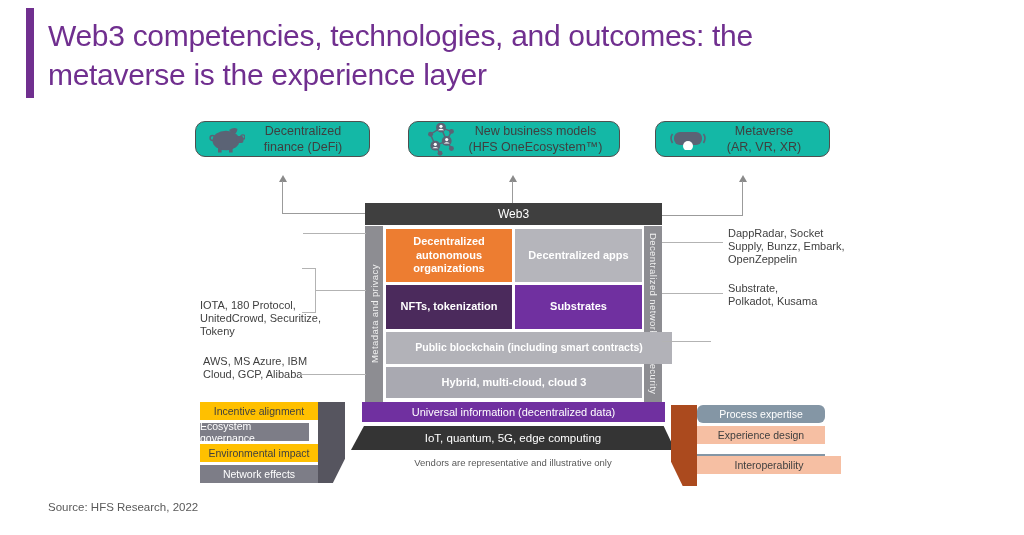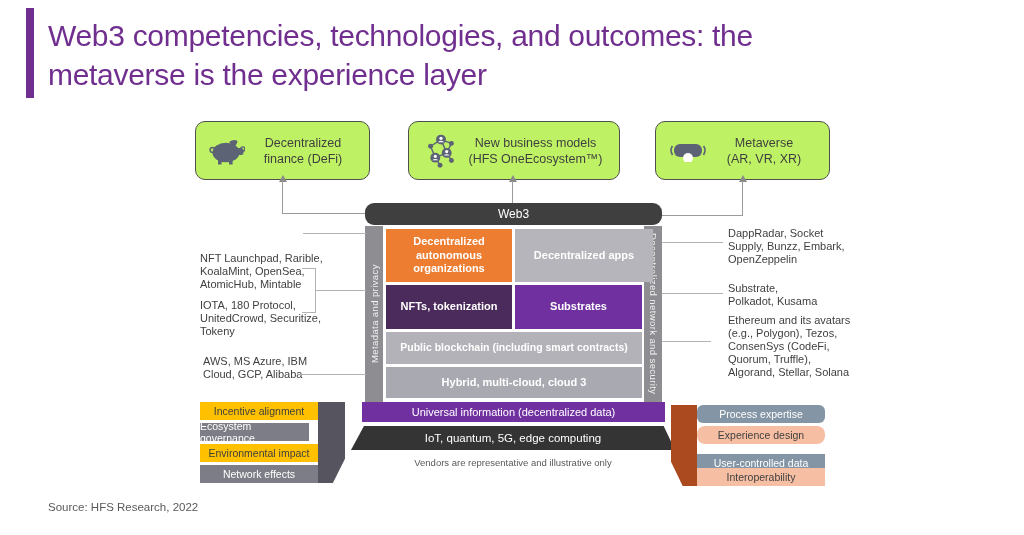--- a/index.html
+++ b/index.html
@@ -10,48 +10,48 @@
   }
   .abs { position:absolute; }
   .pre { white-space:pre-line; }
 
   
   .accent-bar { left:26px; top:8px; width:8px; height:90px; background:#702f8f; }
   .title { left:48px; top:16px; width:920px; font-size:30px; line-height:39px;
            color:#702f8f; letter-spacing:-0.3px; font-weight:400; }
 
   
-  .outcome { top:121px; height:59px; background:#bef264; border:1.4px solid #4f4f4f;
+  .outcome { top:121px; height:36px; background:#14b8a6; border:1.4px solid #4f4f4f;
              border-radius:10px; display:flex; align-items:center; }
   .outcome .icon { flex:0 0 auto; margin-left:13px; display:flex; align-items:center; }
   .outcome .lbl { flex:1 1 auto; text-align:center; font-size:12.5px; line-height:16px;
                   color:#3f3f3f; margin-right:8px; }
 
   
   .hline { position:absolute; height:1.4px; background:#9b9b9b; }
   .vline { position:absolute; width:1.4px; background:#9b9b9b; }
   .thin  { background:#b3b3b3; }
   .arrow-up { position:absolute; width:0; height:0;
               border-left:4px solid transparent; border-right:4px solid transparent;
               border-bottom:7px solid #8a8a8a; }
 
   
   .web3-header { left:365px; top:203px; width:297px; height:22px; background:#3f3f3f;
-                 color:#fff; font-size:12px; display:flex; align-items:center; justify-content:center;border-radius:9px; }
+                 color:#fff; font-size:12px; display:flex; align-items:center; justify-content:center; }
   .rail { top:226px; width:18px; height:176px; background:#8d8d92; color:#f2f2f2;
           font-size:9.5px; letter-spacing:0.4px; display:flex; align-items:center; justify-content:center; }
   .rail-left  { left:365px; writing-mode:vertical-rl; transform:rotate(180deg); }
   .rail-right { left:644px; writing-mode:vertical-rl; }
   .cell { position:absolute; color:#fff; font-weight:700; font-size:11px; line-height:13.5px;
           display:flex; align-items:center; justify-content:center; text-align:center; padding:2px 6px; }
   .cell-dao       { left:386px; top:229px; width:126px; height:53px; background:#ed7d31; }
-  .cell-dapps     { left:515px; top:229px; width:138px; height:53px; background:#b5b5bb; }
+  .cell-dapps     { left:515px; top:229px; width:127px; height:53px; background:#b5b5bb; }
   .cell-nfts      { left:386px; top:285px; width:126px; height:44px; background:#4b2a5c; }
   .cell-subs      { left:515px; top:285px; width:127px; height:44px; background:#7030a0; }
-  .cell-public    { left:386px; top:332px; width:256px; height:32px; background:#b2b2b8; font-size:10.5px; }
+  .cell-public    { left:386px; top:332px; width:286px; height:32px; background:#b2b2b8; font-size:10.5px; }
   .cell-hybrid    { left:386px; top:367px; width:256px; height:31px; background:#a9a9b1; }
   .bar-universal  { left:362px; top:402px; width:303px; height:20px; background:#7030a0;
                     color:#fff; font-size:11px; display:flex; align-items:center; justify-content:center; }
   .pedestal { left:351px; top:426px; width:324px; height:24px; background:#343434; color:#fff;
               font-size:11.5px; display:flex; align-items:center; justify-content:center;
               clip-path:polygon(4% 0, 96.5% 0, 100% 100%, 0 100%); }
   .vendors-note { left:363px; top:457px; width:300px; text-align:center; font-size:9.5px; color:#595959; }
 
   
   .vendors { position:absolute; font-size:11px; line-height:13px; color:#3f3f3f; }
@@ -159,58 +159,50 @@
   <div class="cell cell-dao">Decentralized autonomous organizations</div>
   <div class="cell cell-dapps">Decentralized apps</div>
   <div class="cell cell-nfts">NFTs, tokenization</div>
   <div class="cell cell-subs">Substrates</div>
   <div class="cell cell-public">Public blockchain (including smart contracts)</div>
   <div class="cell cell-hybrid">Hybrid, multi-cloud, cloud 3</div>
   <div class="abs bar-universal">Universal information (decentralized data)</div>
   <div class="abs pedestal">IoT, quantum, 5G, edge computing</div>
   <div class="abs vendors-note">Vendors are representative and illustrative only</div>
 
-  <div class="vendors pre" style="left:200px;top:252px;">NFT Launchpad, Rarible,
-KoalaMint, OpenSea,
-AtomicHub, Mintable</div>
   <div class="vendors pre" style="left:200px;top:299px;">IOTA, 180 Protocol,
 UnitedCrowd, Securitize,
 Tokeny</div>
   <div class="vendors pre" style="left:203px;top:355px;">AWS, MS Azure, IBM
 Cloud, GCP, Alibaba</div>
 
   <div class="hline thin" style="left:303px;top:233px;width:63px;"></div>
   <div class="hline thin" style="left:302px;top:268px;width:14px;"></div>
   <div class="hline thin" style="left:302px;top:312px;width:14px;"></div>
   <div class="vline thin" style="left:315px;top:268px;height:45px;"></div>
   <div class="hline thin" style="left:315px;top:290px;width:51px;"></div>
   <div class="hline thin" style="left:300px;top:374px;width:66px;"></div>
 
   <div class="vendors pre" style="left:728px;top:227px;">DappRadar, Socket
 Supply, Bunzz, Embark,
 OpenZeppelin</div>
   <div class="vendors pre" style="left:728px;top:282px;">Substrate,
 Polkadot, Kusama</div>
-  <div class="vendors pre" style="left:728px;top:314px;">Ethereum and its avatars
-(e.g., Polygon), Tezos,
-ConsenSys (CodeFi,
-Quorum, Truffle),
-Algorand, Stellar, Solana</div>
 
   <div class="hline thin" style="left:662px;top:242px;width:61px;"></div>
   <div class="hline thin" style="left:662px;top:293px;width:61px;"></div>
   <div class="hline thin" style="left:662px;top:341px;width:49px;"></div>
 
   <div class="abs slab-left"></div>
   <div class="factor f-yellow" style="left:200px;top:402px;width:118px;">Incentive alignment</div>
   <div class="factor f-gray" style="left:200px;top:423px;width:109px;">Ecosystem governance</div>
   <div class="factor f-yellow" style="left:200px;top:444px;width:118px;">Environmental impact</div>
   <div class="factor f-gray" style="left:200px;top:465px;width:118px;">Network effects</div>
 
   <div class="abs slab-right"></div>
   <div class="factor f-blue" style="left:697px;top:405px;width:128px;border-radius:6px;">Process expertise</div>
-  <div class="factor f-peach" style="left:697px;top:426px;width:128px;border-radius:8px;">Experience design</div>
+  <div class="factor f-peach" style="left:697px;top:426px;width:128px;">Experience design</div>
   <div class="factor f-blue" style="left:697px;top:454px;width:128px;">User-controlled data</div>
-  <div class="factor f-peach" style="left:697px;top:468px;width:128px;">Interoperability</div>
+  <div class="factor f-peach" style="left:697px;top:456px;width:144px;">Interoperability</div>
 
   <div class="abs source">Source: HFS Research, 2022</div>
 
 </div>
 
 </body></html>

